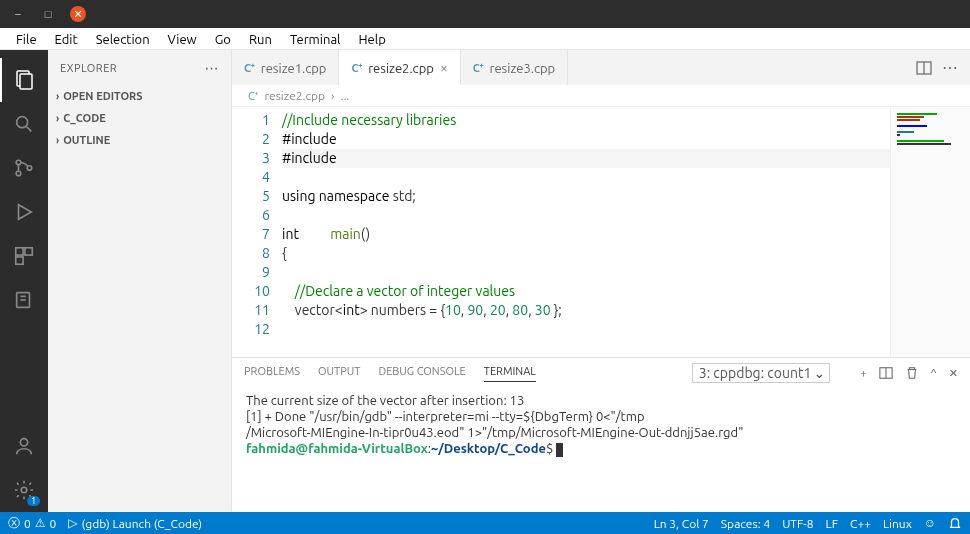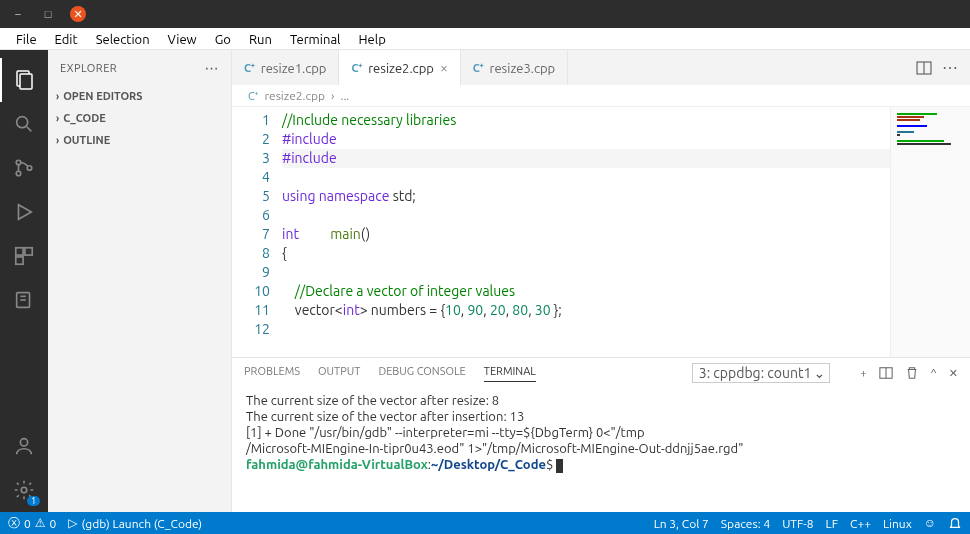--- a/index.html
+++ b/index.html
@@ -40,21 +40,21 @@
 .tabs-row .tab-actions { margin-left: auto; display: flex; align-items: center; gap: 10px; padding: 0 12px; color: #666; }
 
 .breadcrumb { height: 22px; display: flex; align-items: center; padding: 0 16px; font-size: 12px; color: #888; background: #fff; border-bottom: 1px solid #f0f0f0; gap: 6px; }
 .breadcrumb .file-icon { color: #519aba; font-size: 11px; }
 
 .editor-body { flex: 1; display: flex; min-height: 0; position: relative; }
 .gutter { width: 50px; text-align: right; padding: 4px 12px 4px 0; color: #237893; font-family: "Consolas", monospace; font-size: 14px; line-height: 19px; background: #fff; }
 .code { flex: 1; padding: 4px 0; font-family: "Consolas", monospace; font-size: 14px; line-height: 19px; white-space: pre; color: #333; }
 .code .line.hl { background: #f5f5f5; }
 .cm { color: #008000; }
-.kw { color: #6d28d9; }
+.kw { color: #000000; }
 .inc { color: #a31515; }
 .num { color: #098658; }
 .fn { color: #4d7c0f; margin-left: 28px; }
 
 .minimap { width: 80px; background: #fafafa; border-left: 1px solid #eee; position: relative; }
 .minimap .mm-content { position: absolute; top: 6px; left: 6px; right: 6px; }
 .minimap .mm-line { height: 2px; margin-bottom: 1px; }
 
 .panel { height: 155px; border-top: 1px solid #e5e5e5; display: flex; flex-direction: column; background: #fff; }
 .panel-tabs { height: 30px; display: flex; align-items: center; padding: 0 12px; gap: 18px; font-size: 11px; color: #777; }
@@ -262,21 +262,20 @@
           <span>
             <svg width="14" height="14" viewBox="0 0 16 16" fill="none" stroke="#666" stroke-width="1.2">
                 <path d="M3 4h10M5 4V2h6v2M4 4l1 10h6l1-10"></path>
               </svg>
           </span>
           <span>^</span>
           <span>✕</span>
         </div>
       </div>
       <div class="terminal" id="terminal">
-          <div>The current size of the vector after resize: 8</div>
           <div>The current size of the vector after insertion: 13</div>
           <div>[1] + Done                       "/usr/bin/gdb" --interpreter=mi --tty=${DbgTerm} 0&lt;"/tmp</div>
           <div>/Microsoft-MIEngine-In-tipr0u43.eod" 1&gt;"/tmp/Microsoft-MIEngine-Out-ddnjj5ae.rgd"</div>
           <div><span class="t-green">fahmida@fahmida-VirtualBox</span>:<span class="t-blue">~/Desktop/C_Code</span>$ <span class="cursor"></span></div>
         </div>
     </div>
   </div>
 </div>
 
 <div class="statusbar">

